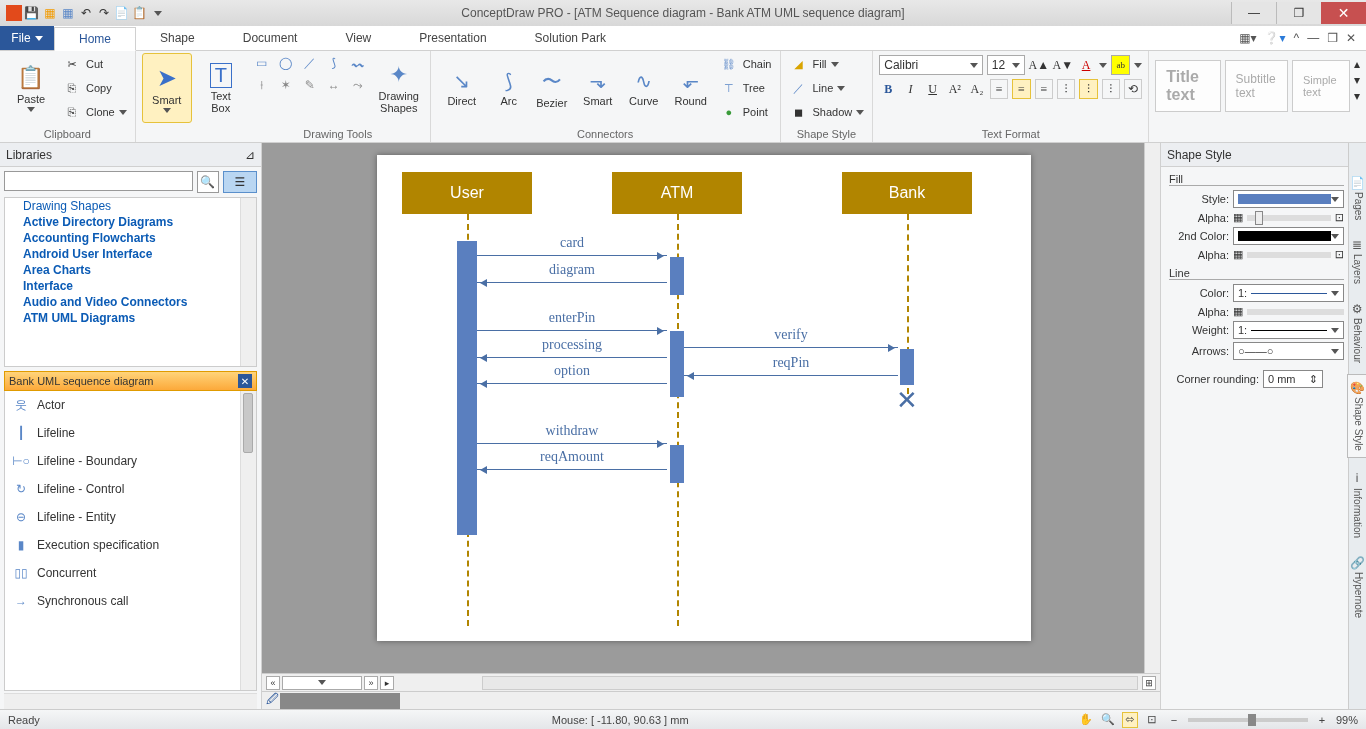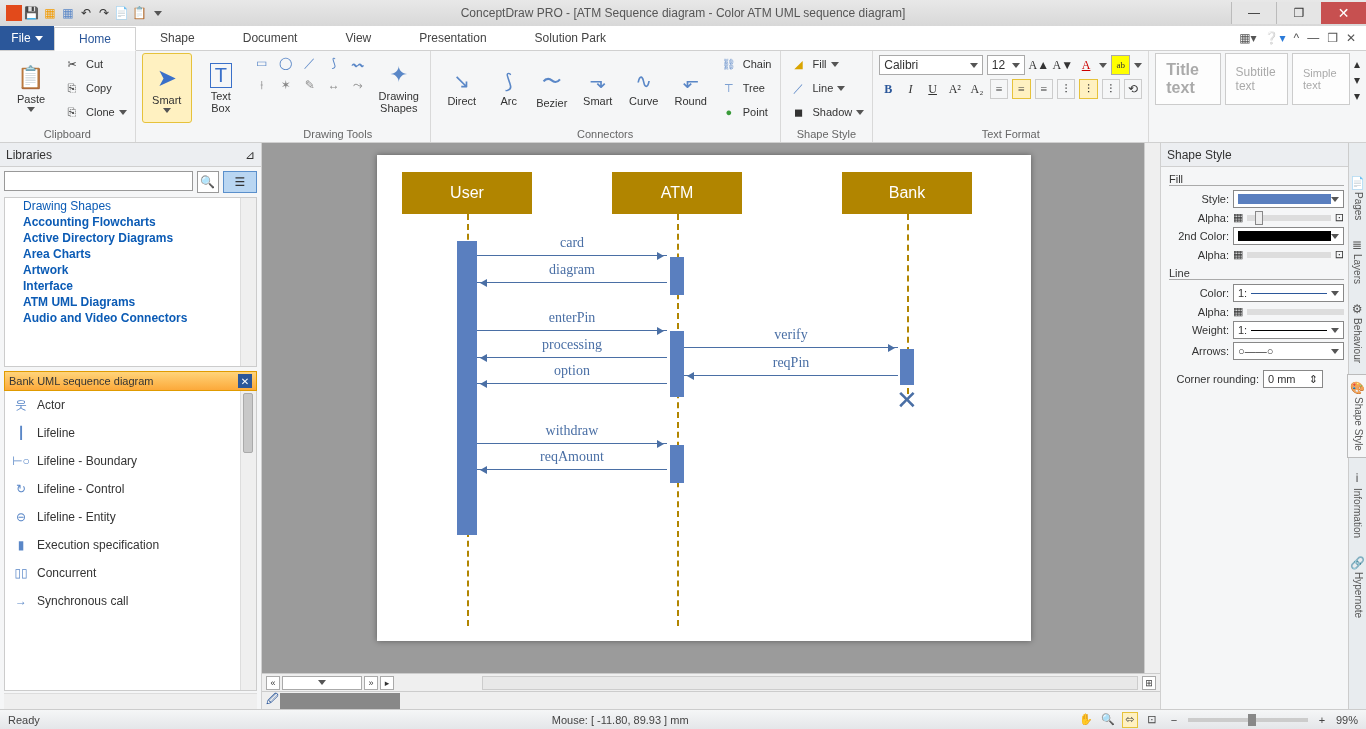--- a/index.html
+++ b/index.html
@@ -28,21 +28,21 @@
 .group .glabel { text-align: center; font-size: 11px; color: #666; padding-bottom: 2px; }
 .group .grow { display: flex; gap: 4px; align-items: flex-start; }
 .bigbtn { width: 50px; height: 70px; display: flex; flex-direction: column; align-items: center; justify-content: center; gap: 2px; font-size: 11px; text-align: center; border-radius: 3px; }
 .bigbtn.sel { background: #fff1c1; border: 1px solid #e6c23b; }
 .smbtn { display: flex; align-items: center; gap: 4px; font-size: 11px; padding: 1px 2px; }
 .iconbox { width: 20px; height: 20px; display:flex; align-items:center; justify-content:center; }
 .col3 { display:flex; flex-direction:column; gap:2px;}
 .fontsel { border:1px solid #aaa; height:20px; background:#fff; padding:0 4px; display:flex; align-items:center; font-size:12px; justify-content:space-between;}
 .txtfmt-row { display:flex; gap:4px; align-items:center;}
 .tg { width:20px; height:20px; display:flex; align-items:center; justify-content:center; font-family:"Times New Roman"; }
-.stylebtn { border:1px solid #ccc; background:#fdfdfd; padding:6px 10px; height:52px; display:flex; flex-direction:column; justify-content:center; color:#aaa;}
+.stylebtn { border:1px solid #ccc; background:#fdfdfd; padding:6px 10px; height:52px; display:flex; flex-direction:column; justify-content:center; color:#aaa;margin-top:7px;}
 
 
 .workspace { display:flex; height: calc(729px - 26px - 25px - 92px - 20px); }
 
 .leftpanel { width: 262px; background:#f5f6f7; border-right:1px solid #d0d0d0; display:flex; flex-direction:column; }
 .leftpanel .hdr { height:24px; background:#eceef1; border-bottom:1px solid #d0d0d0; display:flex; align-items:center; padding:0 6px; font-size:12px; color:#333; justify-content:space-between;}
 .leftpanel .searchrow { display:flex; padding:4px; gap:4px; }
 .leftpanel .searchrow input { flex:1; border:1px solid #999; height:20px; padding:0 4px; font-size:12px;}
 .leftpanel .searchbtn { width:22px; height:22px; border:1px solid #999; background:#fff; display:flex; align-items:center; justify-content:center;}
 .leftpanel .viewbtn { width:34px; height:22px; background:#b9d6f2; border:1px solid #5a8fcb; display:flex; align-items:center; justify-content:center;}
@@ -111,21 +111,21 @@
     <span class="qicon" style="color:#f29b00">▦</span>
     <span class="qicon" style="color:#5a87c7">▦</span>
     <span class="qicon">↶</span>
     <span class="qicon">↷</span>
     <span class="qicon">📄</span>
     <span class="qicon">📋</span>
     <span class="qicon">
         <span class="tri"></span>
       </span>
   </div>
-  <div class="title">ConceptDraw PRO - [ATM Sequence diagram - Color ATM UML sequence diagram]</div>
+  <div class="title">ConceptDraw PRO - [ATM Sequence diagram - Bank ATM UML sequence diagram]</div>
   <div class="winbtns">
     <div class="winbtn min">—</div>
     <div class="winbtn max">❐</div>
     <div class="winbtn close">✕</div>
   </div>
 </div>
 
 <div class="menubar">
   <div class="filebtn">
       <span>File</span>
@@ -349,27 +349,27 @@
       <input placeholder="" style="">
       <div class="searchbtn">
           <span>🔍</span>
         </div>
       <div class="viewbtn">
           <span>☰</span>
         </div>
     </div>
     <div class="treebox">
       <div class="treeitem first">Drawing Shapes</div>
+      <div class="treeitem">Active Directory Diagrams</div>
       <div class="treeitem">Accounting Flowcharts</div>
-      <div class="treeitem">Active Directory Diagrams</div>
+      <div class="treeitem">Android User Interface</div>
       <div class="treeitem">Area Charts</div>
-      <div class="treeitem">Artwork</div>
       <div class="treeitem">Interface</div>
+      <div class="treeitem">Audio and Video Connectors</div>
       <div class="treeitem">ATM UML Diagrams</div>
-      <div class="treeitem">Audio and Video Connectors</div>
       <div class="sbv"></div>
     </div>
     <div class="libhdr">
       <span>Bank UML sequence diagram</span>
       <span style="background:#2b579a;color:#fff;width:14px;height:14px;display:flex;align-items:center;justify-content:center;font-size:10px">✕</span>
     </div>
     <div class="liblist">
       <div class="libitem">
           <span class="libicon" style="color:#5a87c7">웃</span>
           <span>Actor</span>
@@ -554,21 +554,21 @@
       <div class="sidetab"><span class="sicon">⚙</span><span>Behaviour</span></div>
       <div class="sidetab active"><span class="sicon">🎨</span><span>Shape Style</span></div>
       <div class="sidetab"><span class="sicon">ℹ</span><span>Information</span></div>
       <div class="sidetab"><span class="sicon">🔗</span><span>Hypernote</span></div>
     </div>
   </div>
 </div>
 
 <div class="statusbar">
   <span>Ready</span>
-  <span class="mouse">Mouse: [ -11.80, 89.93 ] mm</span>
+  <span class="mouse">Mouse: [ -11.80, 90.63 ] mm</span>
   <div class="right">
     <span class="sbicon">✋</span>
     <span class="sbicon">🔍</span>
     <span class="sbicon" style="border:1px solid #e6c23b;background:#fff1c1">⬄</span>
     <span class="sbicon">⊡</span>
     <span class="sbicon">−</span>
     <div class="zoomslider">
         <div class="thumb"></div>
       </div>
     <span class="sbicon">+</span>

